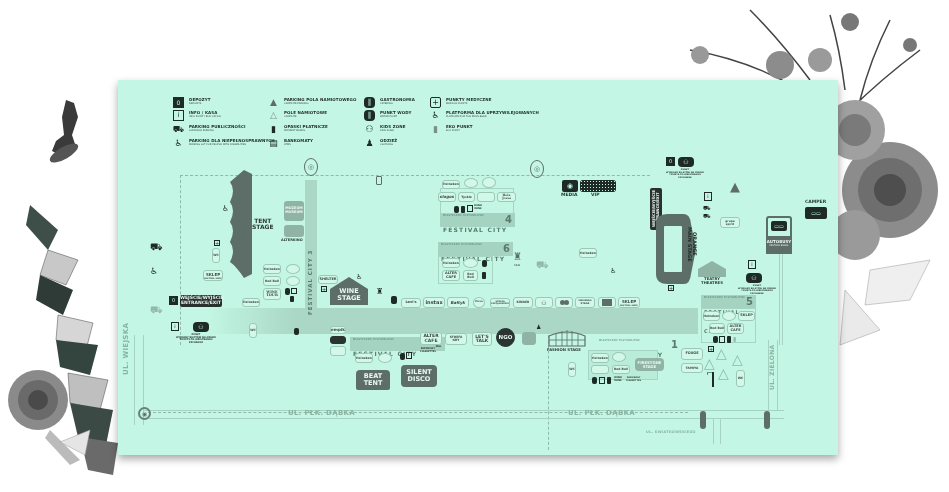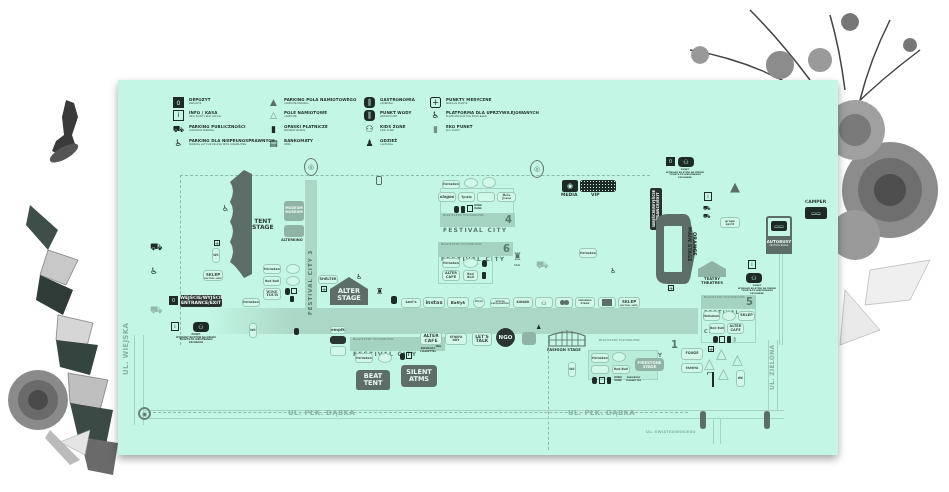--- a/index.html
+++ b/index.html
@@ -268,21 +268,21 @@
 
   <div class="chip" style="left:131px;top:243px;width:8px;height:15px;font-size:3px">WC</div>
   <div class="glyph" style="left:176px;top:248px;width:5px;height:7px;background:#1e2a26;border-radius:2px"></div>
 
   <div class="chip" style="left:200px;top:195px;width:20px;height:9px;font-size:3.5px">SHELTER</div>
   <div class="glyph" style="left:203px;top:206px;width:6px;height:6px;border:1px solid #1e2a26;font-size:5px">+</div>
   <div class="glyph" style="left:238px;top:194px;font-size:7px">♿</div>
   <svg class="abs" style="left:212px;top:197px" width="38" height="28" viewBox="0 0 38 28">
       <path d="M0 28 L0 12 L19 0 L38 12 L38 28 Z" fill="#5d6e68"></path>
     </svg>
-  <div class="label-dark" style="left:214px;top:208px;font-size:6.5px;color:#eaf7f2;white-space:pre-line;width:34px">ALTER
+  <div class="label-dark" style="left:214px;top:208px;font-size:6.5px;color:#eaf7f2;white-space:pre-line;width:34px">WINE
 STAGE</div>
   <div class="glyph" style="left:258px;top:208px;font-size:8px">♜</div>
 
   <div class="glyph" style="left:273px;top:216px;width:6px;height:8px;background:#1e2a26;border-radius:2px"></div>
   <div class="chip" style="left:283px;top:218px;width:20px;height:10px;font-size:3.5px">Levi's</div>
   <div class="chip" style="left:305px;top:217px;width:22px;height:11px;font-size:5px">instax</div>
   <div class="chip" style="left:329px;top:217px;width:22px;height:11px;font-size:4px;font-style:italic">Bałtyk</div>
   <div class="chip round" style="left:355px;top:217px;width:12px;height:11px;font-size:2.5px">Pizza</div>
   <div class="chip" style="left:372px;top:218px;width:20px;height:10px;font-size:2.2px;white-space:pre-line">STREFA
 SPECJALNOŚCI</div>
@@ -311,21 +311,21 @@
     <span class="num">2</span>
   </div>
   <div class="chip" style="left:237px;top:273px;width:18px;height:10px;font-size:3px">Heineken</div>
   <div class="chip round" style="left:260px;top:273px;width:14px;height:10px"></div>
   <div class="glyph" style="left:282px;top:273px;width:5px;height:7px;background:#1e2a26;border-radius:2px"></div>
   <div class="glyph" style="left:288px;top:272px;width:6px;height:7px;border:1px solid #1e2a26;font-size:4px"></div>
 
   <div class="stage-dark" style="left:238px;top:290px;width:34px;height:20px;font-size:6.5px;border-radius:4px 4px 2px 2px;white-space:pre-line">BEAT
 TENT</div>
   <div class="stage-dark" style="left:283px;top:285px;width:36px;height:22px;font-size:6.5px;border-radius:4px;white-space:pre-line">SILENT
-ATMS</div>
+DISCO</div>
 
   <div class="chip" style="left:302px;top:252px;width:22px;height:13px;font-size:4.5px;white-space:pre-line">ALTER
 CAFE</div>
   <div class="chip" style="left:327px;top:253px;width:22px;height:12px;font-size:3px;white-space:pre-line">STREFA
 GRY</div>
   <div class="tiny" style="left:302px;top:268px;white-space:pre-line;font-size:2.3px">PAPIEROSY
 CIGARETTES</div>
   <div class="chip" style="left:354px;top:252px;width:20px;height:14px;font-size:4.5px;white-space:pre-line">LET'S
 TALK</div>
   <div class="chip dark round" style="left:378px;top:248px;width:19px;height:19px;font-size:5.5px">NGO</div>

